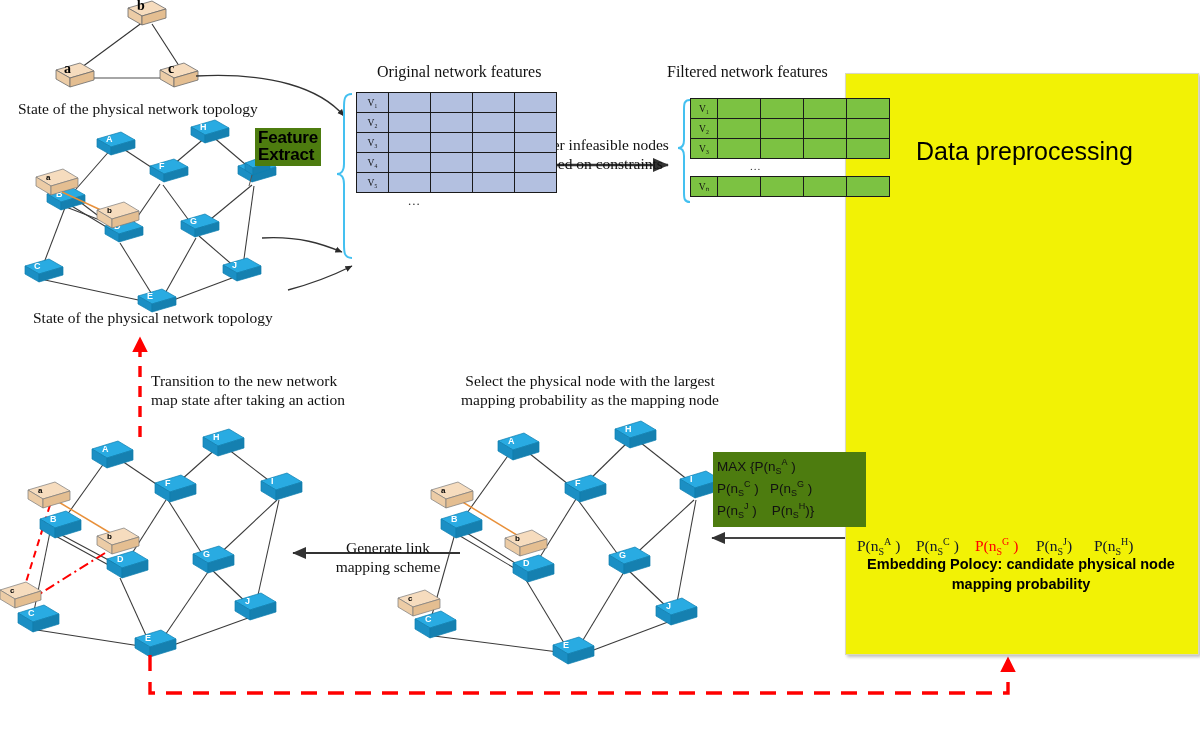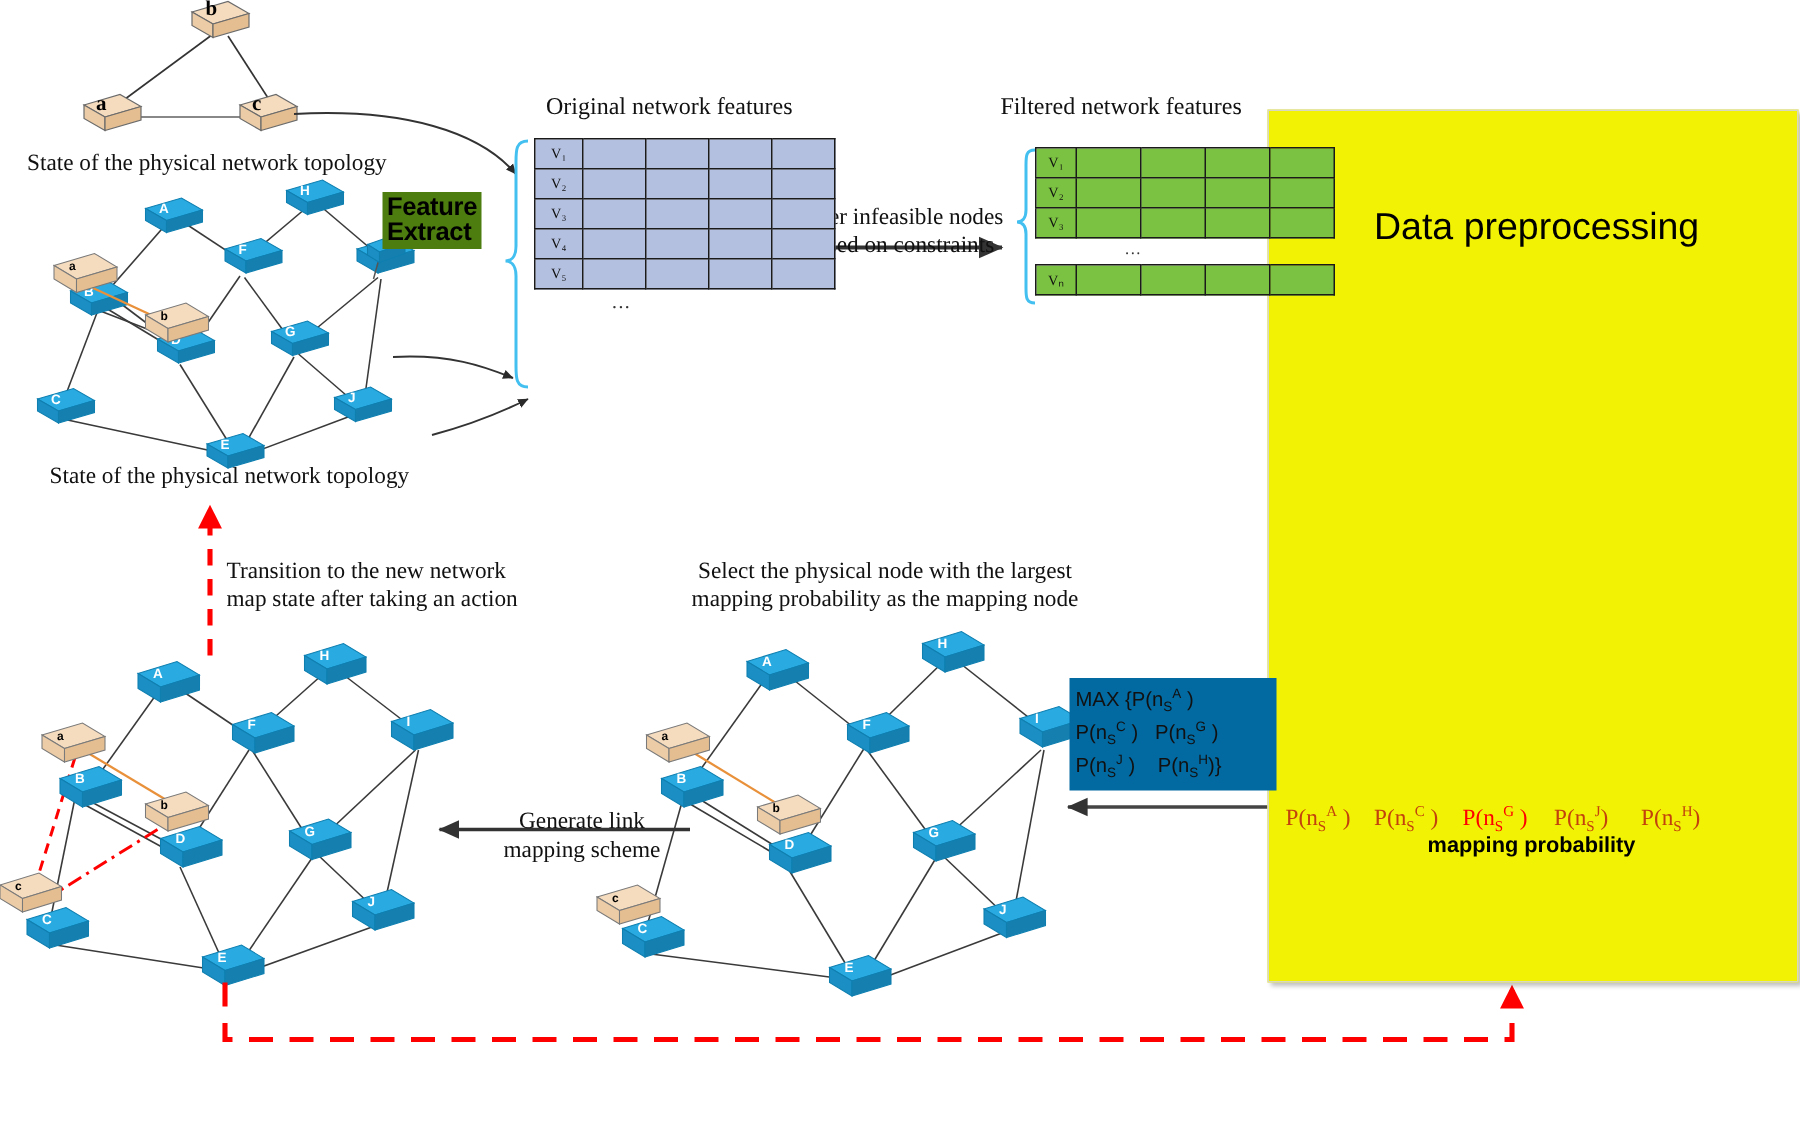--- a/index.html
+++ b/index.html
@@ -34,33 +34,33 @@
   .green td.c{width:42px;}
   .ell{position:absolute;font-size:13px;letter-spacing:1px;color:#333;}
 
   
   #yellow-panel{left:845px;top:73px;width:352px;height:580px;background:#F2F205;
      border:1px solid #d8d8c0;box-shadow:2px 2px 3px rgba(0,0,0,.25);}
 
   #dp-text{left:916px;top:137px;width:210px;text-align:left;
      font-family:Liberation Sans, sans-serif;font-size:25px;color:#000;}
 
-  .plabel{position:absolute;font-family:"Liberation Serif",serif;font-size:15.5px;color:#c2410c;}
+  .plabel{position:absolute;font-family:"Liberation Serif",serif;font-size:15.5px;color:#0f172a;}
   .plabel sub{font-size:10px;}
   .plabel sup{font-size:10px;}
   .plabel.red{color:#FF0000;}
 
   #embed-text{left:858px;top:555px;width:326px;text-align:center;
      font-family:"Liberation Sans",sans-serif;font-weight:bold;font-size:14.5px;
      line-height:1.35;color:#000;}
 
   
-  #max-box{left:713px;top:452px;width:131px;background:#0369a1;
+  #max-box{left:713px;top:452px;width:131px;background:#4d7c0f;
      font-family:"Liberation Sans",sans-serif;font-size:13.5px;line-height:1.45;
-     color:#111;padding:4px 3px 4px 4px;}
+     color:#111;padding:4px 18px 4px 4px;}
   #max-box .ln{white-space:nowrap;}
   #max-box sub{font-size:9px;}
   #max-box sup{font-size:9px;}
 </style>
 </head>
 <body>
 
 <div id="root">
 
   <div id="yellow-panel" class="abs"></div>
@@ -547,21 +547,21 @@
 
   <div class="lbl cap" style="left:18px;top:99px;">State of the physical network topology</div>
 
   <div class="lbl cap" style="left:33px;top:308px;">State of the physical network topology</div>
 
   <div id="feature-extract" class="lbl">
     <div>Feature</div>
     <div>Extract</div>
   </div>
 
-  <div class="lbl cap" style="left:364px;top:62px;font-size:16px;">Original network features</div>
+  <div class="lbl cap" style="left:377px;top:62px;font-size:16px;">Original network features</div>
 
   <div class="lbl cap" style="left:667px;top:62px;font-size:16px;">Filtered network features</div>
 
   <div class="lbl cap cap-c" style="left:530px;top:135px;width:140px;font-size:15.5px;">
     <div>Filter infeasible nodes</div>
     <div>based on constraints</div>
   </div>
 
   <table class="ftable blue" style="left:356px;top:92px;">
     <tbody>
@@ -644,20 +644,21 @@
 
   <div id="dp-text" class="lbl">Data preprocessing</div>
 
   <div class="plabel" style="left:857px;top:536px;">P(n<sub>S</sub><sup>A</sup>&nbsp;)</div>
   <div class="plabel" style="left:916px;top:536px;">P(n<sub>S</sub><sup>C</sup>&nbsp;)</div>
   <div class="plabel red" style="left:975px;top:536px;">P(n<sub>S</sub><sup>G</sup>&nbsp;)</div>
   <div class="plabel" style="left:1036px;top:536px;">P(n<sub>S</sub><sup>J</sup>)</div>
   <div class="plabel" style="left:1094px;top:536px;">P(n<sub>S</sub><sup>H</sup>)</div>
 
   <div id="embed-text" class="lbl">
+    <div>Embedding Polocy: candidate physical node</div>
     <div>mapping probability</div>
   </div>
 
   <div id="max-box" class="lbl">
     <div class="ln">MAX {P(n<sub>S</sub><sup>A</sup>&nbsp;)</div>
     <div class="ln">P(n<sub>S</sub><sup>C</sup>&nbsp;)&nbsp;&nbsp; P(n<sub>S</sub><sup>G</sup>&nbsp;)</div>
     <div class="ln">P(n<sub>S</sub><sup>J</sup>&nbsp;)&nbsp;&nbsp;&nbsp; P(n<sub>S</sub><sup>H</sup>)}</div>
   </div>
 
   <div class="lbl cap cap-c" style="left:440px;top:371px;width:300px;">

